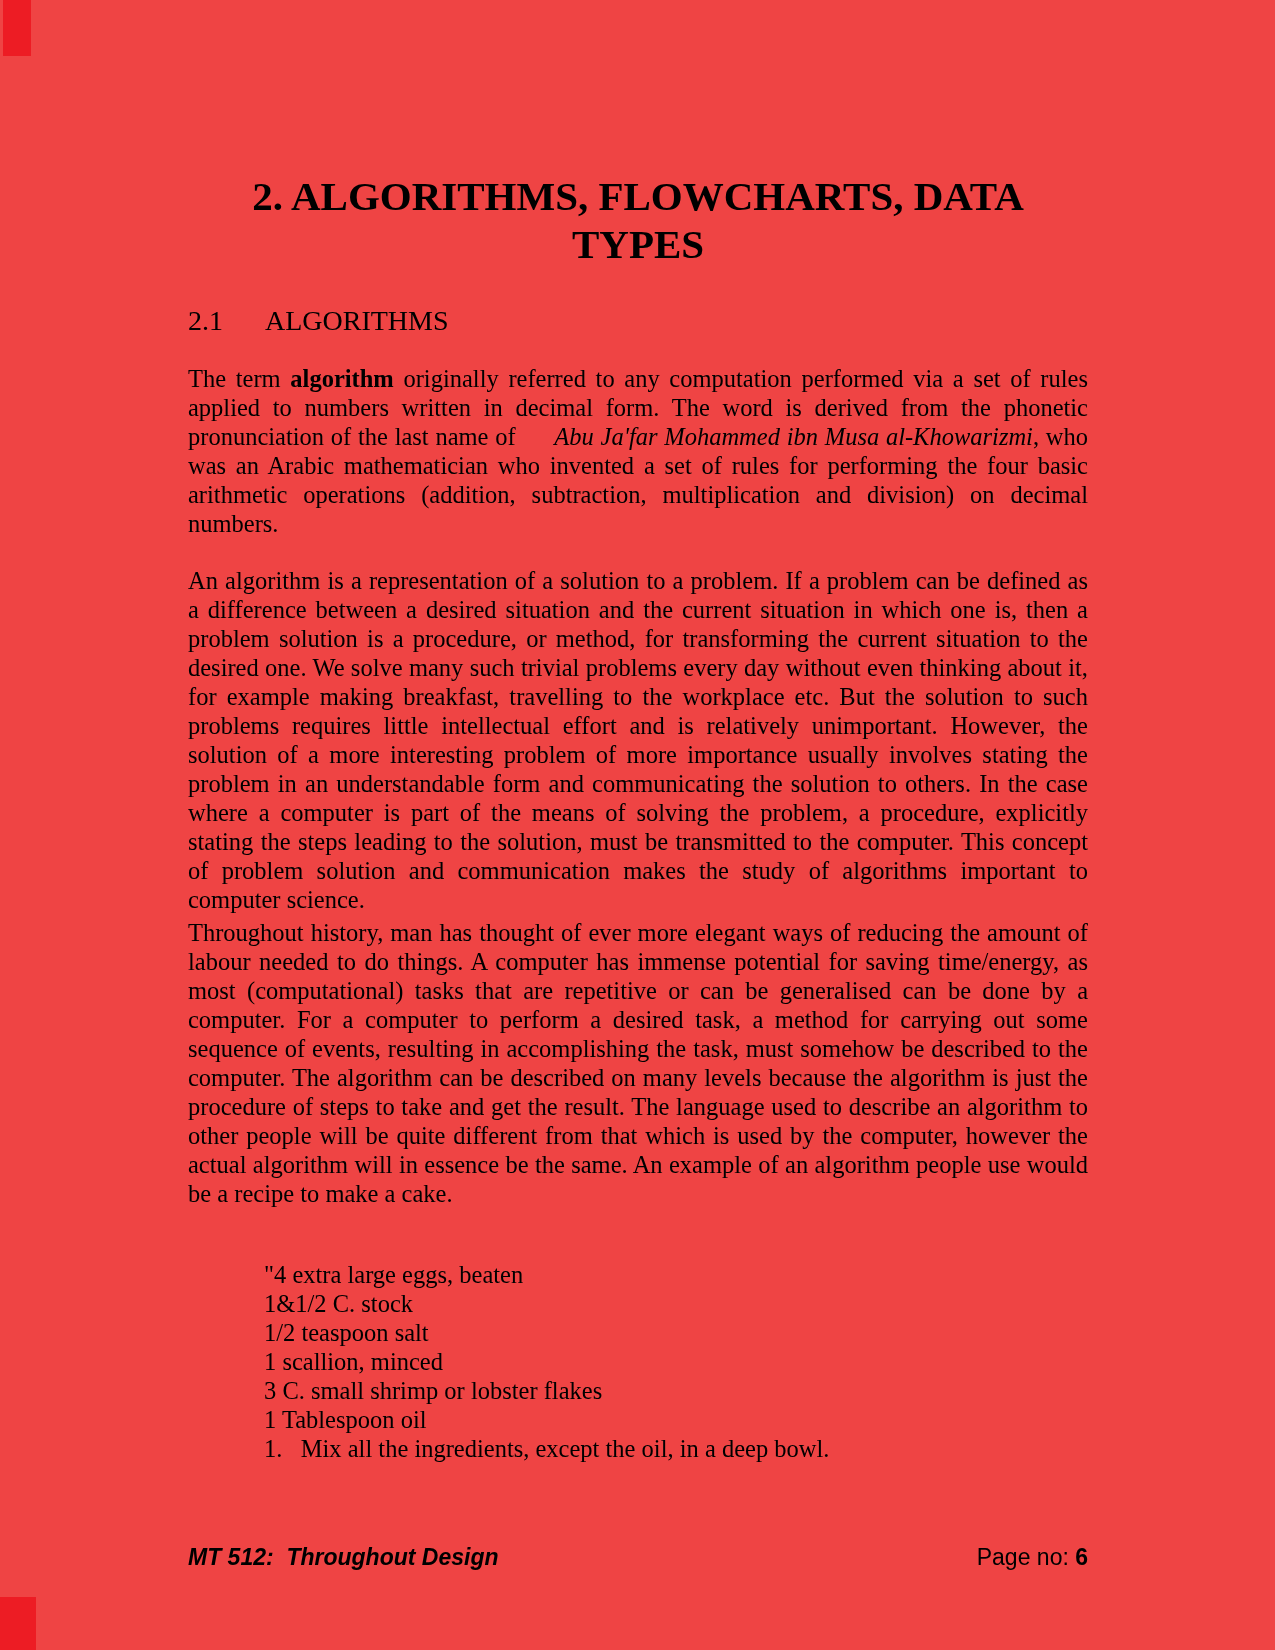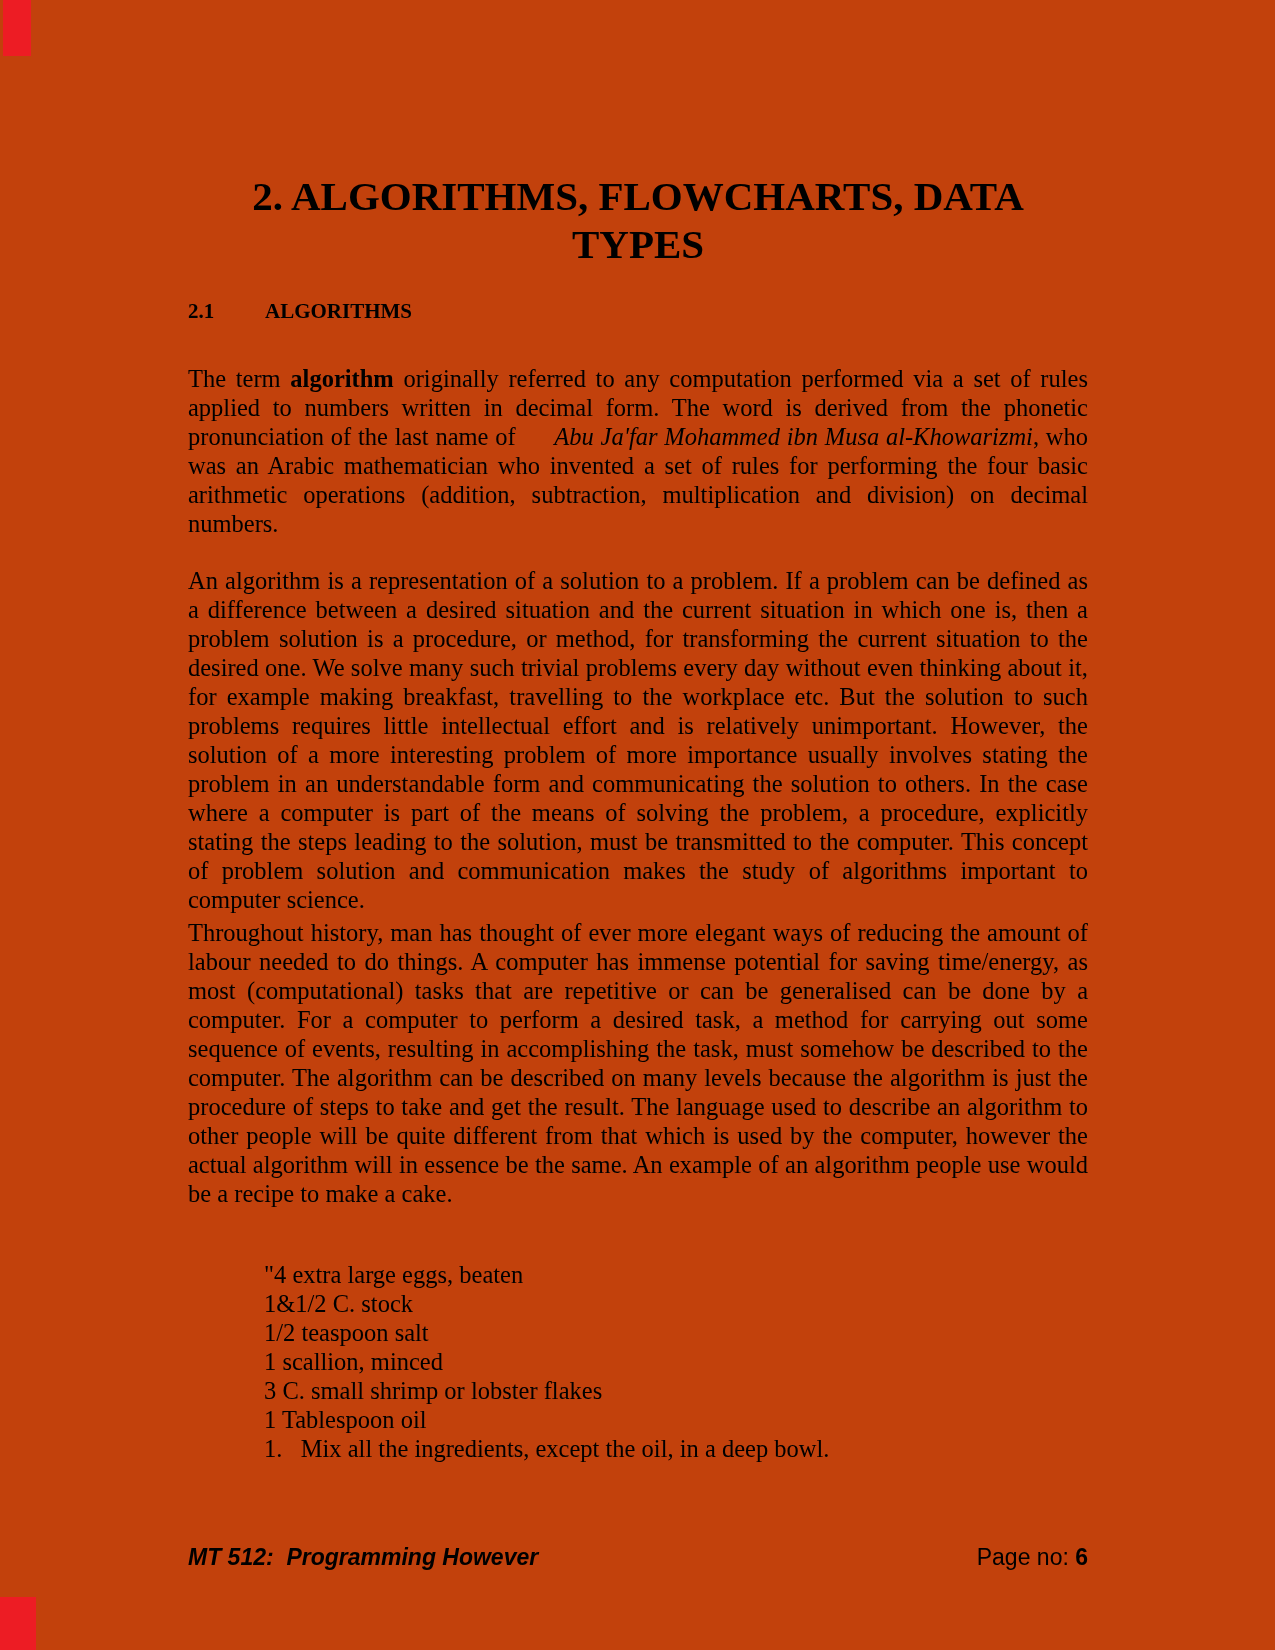--- a/index.html
+++ b/index.html
@@ -1,28 +1,28 @@
 <!DOCTYPE html>
 <html><head>
 <meta charset="utf-8">
 <style>
   html,body { margin:0; padding:0; background:#fff; }
   .page {
     position:relative; width:1275px; height:1650px;
-    background:#c2410c; color:#000000; overflow:hidden;
+    background:#ef4444; color:#000000; overflow:hidden;
     font-family:"Liberation Serif","DejaVu Serif",serif;
   }
   .scan-strip { position:absolute; }
   .title {
     position:absolute; left:188px; top:172px; width:900px;
     text-align:center; font-weight:bold; font-size:41px; line-height:48px;
   }
   .section-heading {
-    position:absolute; left:188px; top:297px; width:900px;
-    font-weight:bold; font-size:21px; line-height:29px;
+    position:absolute; left:188px; top:306px; width:900px;
+    font-weight:normal; font-size:28px; line-height:29px;
   }
   .section-num { display:inline-block; width:77px; }
   .para {
     position:absolute; left:188px; width:900px;
     font-size:24.5px; line-height:29px; text-align:justify;
     text-justify:inter-word;
   }
   #para1 { top:364px; }
   #para2 { top:566px; }
   #para3 { top:918px; }
@@ -72,17 +72,17 @@
     <div class="recipe-line">"4 extra large eggs, beaten</div>
     <div class="recipe-line">1&amp;1/2 C. stock</div>
     <div class="recipe-line">1/2 teaspoon salt</div>
     <div class="recipe-line">1 scallion, minced</div>
     <div class="recipe-line">3 C. small shrimp or lobster flakes</div>
     <div class="recipe-line">1 Tablespoon oil</div>
     <div class="recipe-line">1.   Mix all the ingredients, except the oil, in a deep bowl.</div>
   </div>
 
   <div class="footer">
-    <span class="footer-course">MT 512:  Programming However</span>
+    <span class="footer-course">MT 512:  Throughout Design</span>
     <span class="footer-page"><span>Page no: </span><span class="footer-page-number">6</span></span>
   </div>
 
 </div>
 
 </body></html>

